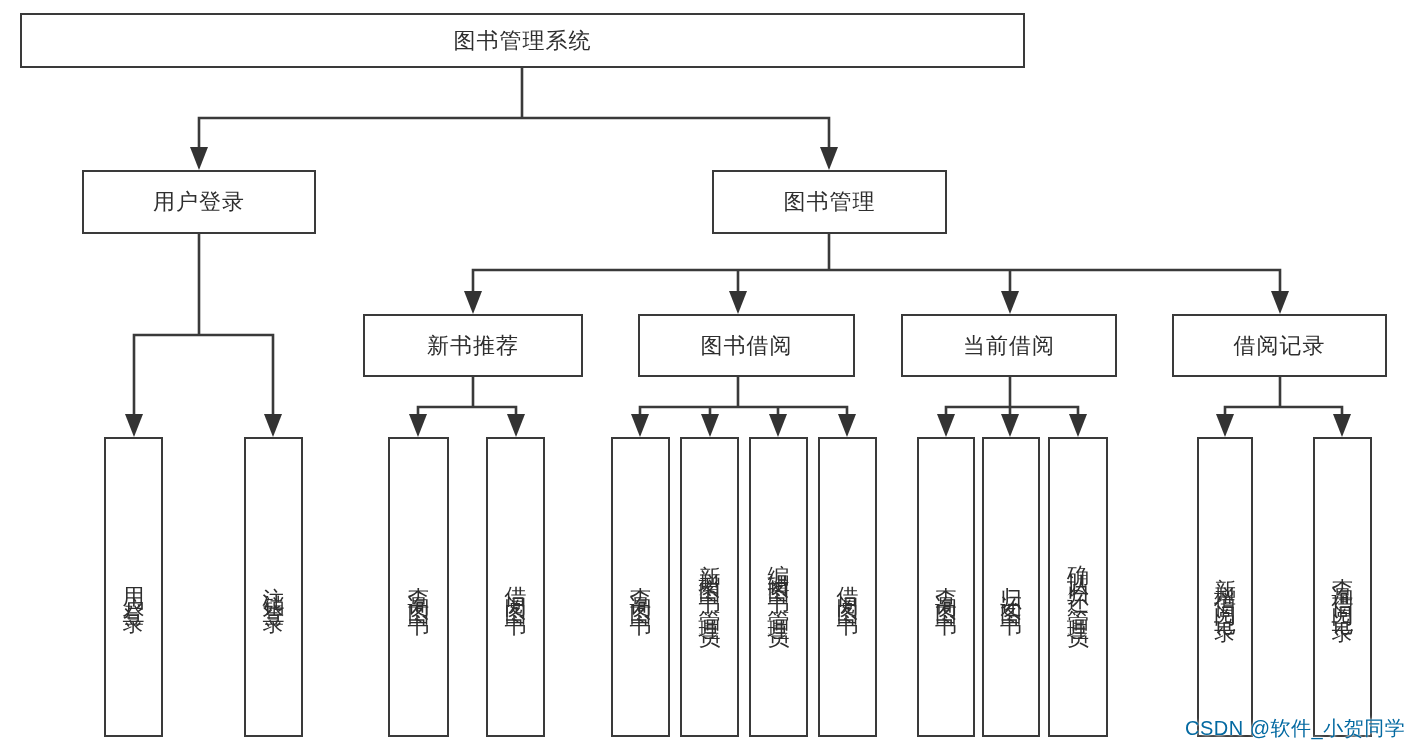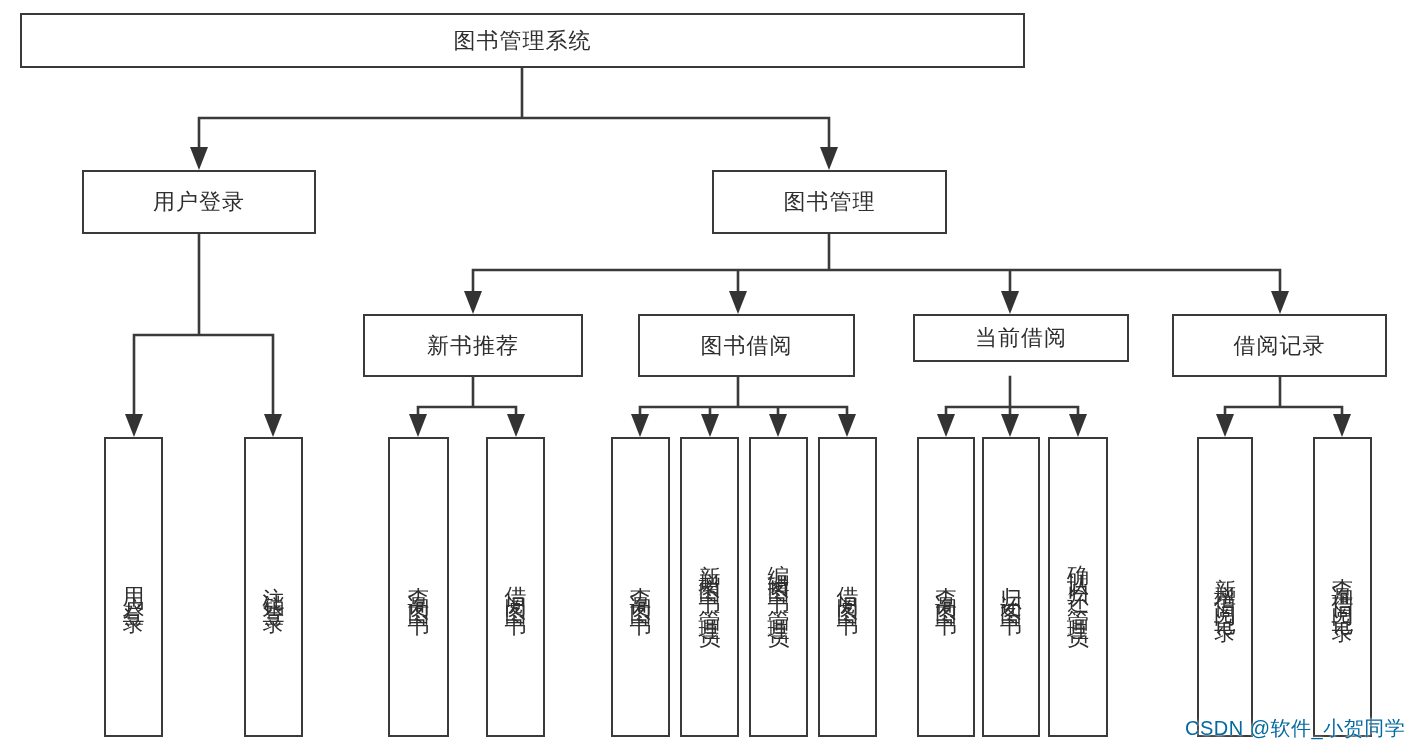--- a/index.html
+++ b/index.html
@@ -135,21 +135,21 @@
   <div class="node" style="left:363px; top:314px; width:220px; height:63px;">
     <span class="hlabel">新书推荐</span>
   </div>
 
   <div class="node" style="left:712px; top:170px; width:235px; height:64px;">
     <span class="hlabel">图书管理</span>
   </div>
   <div class="node" style="left:630px; top:314px; width:217px; height:63px;margin-left:8px;">
     <span class="hlabel">图书借阅</span>
   </div>
-  <div class="node" style="left:901px; top:314px; width:216px; height:48px;margin-left:12px;">
+  <div class="node" style="left:901px; top:314px; width:216px; height:63px;">
     <span class="hlabel">当前借阅</span>
   </div>
   <div class="node" style="left:1172px; top:314px; width:215px; height:63px;">
     <span class="hlabel">借阅记录</span>
   </div>
 
   <div class="leaf" style="left:104px; width:59px;">
     <span class="vlabel">用户登录</span>
   </div>
   <div class="leaf" style="left:244px; width:59px;">

